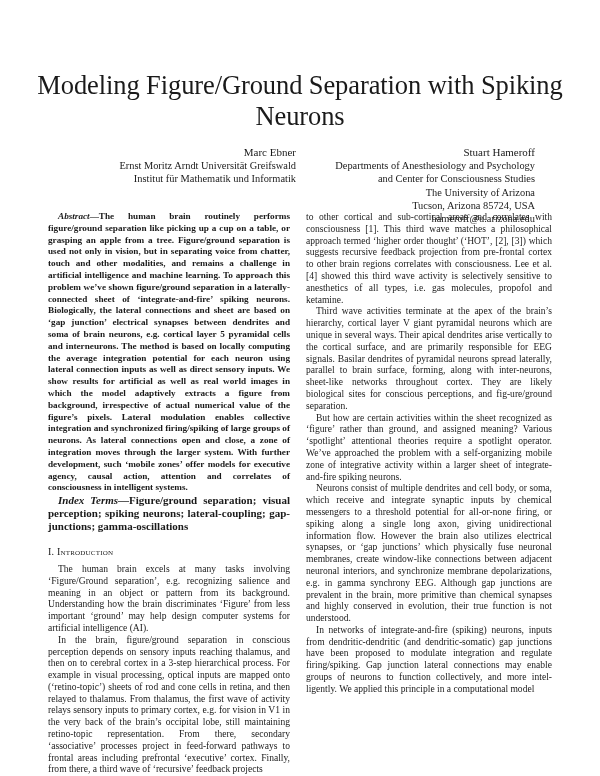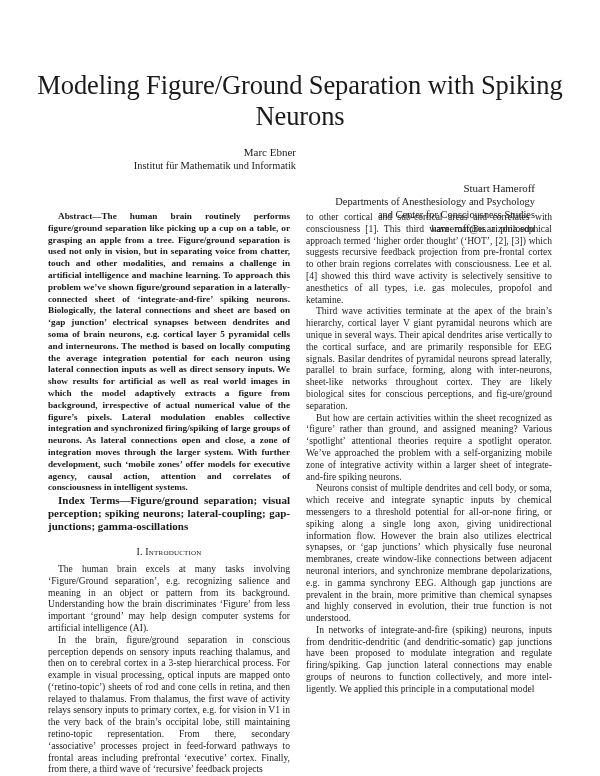--- a/index.html
+++ b/index.html
@@ -3,46 +3,49 @@
 <meta charset="utf-8">
 <style>
   html, body { margin:0; padding:0; background:#ffffff; }
   body { width:600px; height:776px; overflow:hidden; position:relative;
          font-family:"Liberation Serif", "DejaVu Serif", serif; color:#1a1a1a; }
   .title { position:absolute; left:0; top:52px; width:600px; text-align:center;
            font-size:26.5px; line-height:31px; font-weight:normal; letter-spacing:-0.1px; }
   .author { position:absolute; top:146px; text-align:right; font-size:10.4px; line-height:13.2px; }
   .author .name { font-size:11px; }
   .author.a1 { left:66px; width:230px; }
-  .author.a2 { left:305px; width:230px;margin-top:36px; }
+  .author.a2 { left:305px; width:230px; }
   .col { position:absolute; top:211px; font-size:9.55px; line-height:11.8px; text-align:justify; }
   .col.c1 { left:48px; width:242px; }
   .col.c2 { left:306px; width:246px; }
   .col p { margin:0; text-indent:10px; hyphens:manual; }
   .abstract { font-weight:bold; font-size:9.2px; line-height:11.8px; }
-  .abstract .lead, .index .lead { }
+  .abstract .lead, .index .lead { font-style:italic; }
   .index { font-weight:bold; font-size:11px; line-height:13px; }
-  .section-head { text-align:center; font-size:10px; margin:13px 0 5px 0; letter-spacing:0.2px; }
+  .section-head { text-align:left; font-size:10px; margin:13px 0 5px 0; letter-spacing:0.2px; }
   .section-head .sc { font-variant:small-caps; }
   .noindent { text-indent:0 !important; }
 </style>
 </head>
 <body>
 
 <h1 class="title">Modeling Figure/Ground Separation with Spiking Neurons</h1>
 
 <div class="author a1">
   <div class="name">Marc Ebner</div>
+  <div>Ernst Moritz Arndt Universität Greifswald</div>
   <div>Institut für Mathematik und Informatik</div>
 </div>
 
 <div class="author a2">
   <div class="name">Stuart Hameroff</div>
   <div>Departments of Anesthesiology and Psychology</div>
   <div>and Center for Consciousness Studies</div>
+  <div>The University of Arizona</div>
+  <div>Tucson, Arizona 85724, USA</div>
   <div>hameroff@u.arizona.edu</div>
 </div>
 
 <div class="col c1">
   <p class="abstract"><span class="lead">Abstract</span><span>—The human brain routinely performs figure/ground separation like picking up a cup on a table, or grasping an apple from a tree. Figure/ground separation is used not only in vision, but in separating voice from chatter, touch and other modalities, and remains a challenge in artificial intelligence and machine learning. To approach this problem we’ve shown figure/ground separation in a laterally-connected sheet of ‘integrate-and-fire’ spiking neurons. Biologically, the lateral connections and sheet are based on ‘gap junction’ electrical synapses between dendrites and soma of brain neurons, e.g. cortical layer 5 pyramidal cells and interneurons. The method is based on locally computing the average integration potential for each neuron using lateral connection inputs as well as direct sensory inputs. We show results for artificial as well as real world images in which the model adaptively extracts a figure from background, irrespective of actual numerical value of the figure’s pixels. Lateral modulation enables collective integration and synchronized firing/spiking of large groups of neurons. As lateral connections open and close, a zone of integration moves through the larger system. With further development, such ‘mobile zones’ offer models for executive agency, causal action, attention and correlates of consciousness in intelligent systems.</span></p>
   <p class="index"><span class="lead">Index Terms</span><span>—Figure/ground separation; visual perception; spiking neurons; lateral-coupling; gap-junctions; gamma-oscillations</span></p>
   <div class="section-head"><span>I.</span> <span class="sc">Introduction</span></div>
   <p>The human brain excels at many tasks involving ‘Figure/Ground separation’, e.g. recognizing salience and meaning in an object or pattern from its background. Understanding how the brain discriminates ‘Figure’ from less important ‘ground’ may help design computer systems for artificial intelligence (AI).</p>
   <p>In the brain, figure/ground separation in conscious perception depends on sensory inputs reaching thalamus, and then on to cerebral cortex in a 3-step hierarchical process. For example in visual processing, optical inputs are mapped onto (‘retino-topic’) sheets of rod and cone cells in retina, and then relayed to thalamus. From thalamus, the first wave of activity relays sensory inputs to primary cortex, e.g. for vision in V1 in the very back of the brain’s occipital lobe, still maintaining retino-topic representation. From there, secondary ‘associative’ processes project in feed-forward pathways to frontal areas including prefrontal ‘executive’ cortex. Finally, from there, a third wave of ‘recursive’ feedback projects</p>
 </div>

